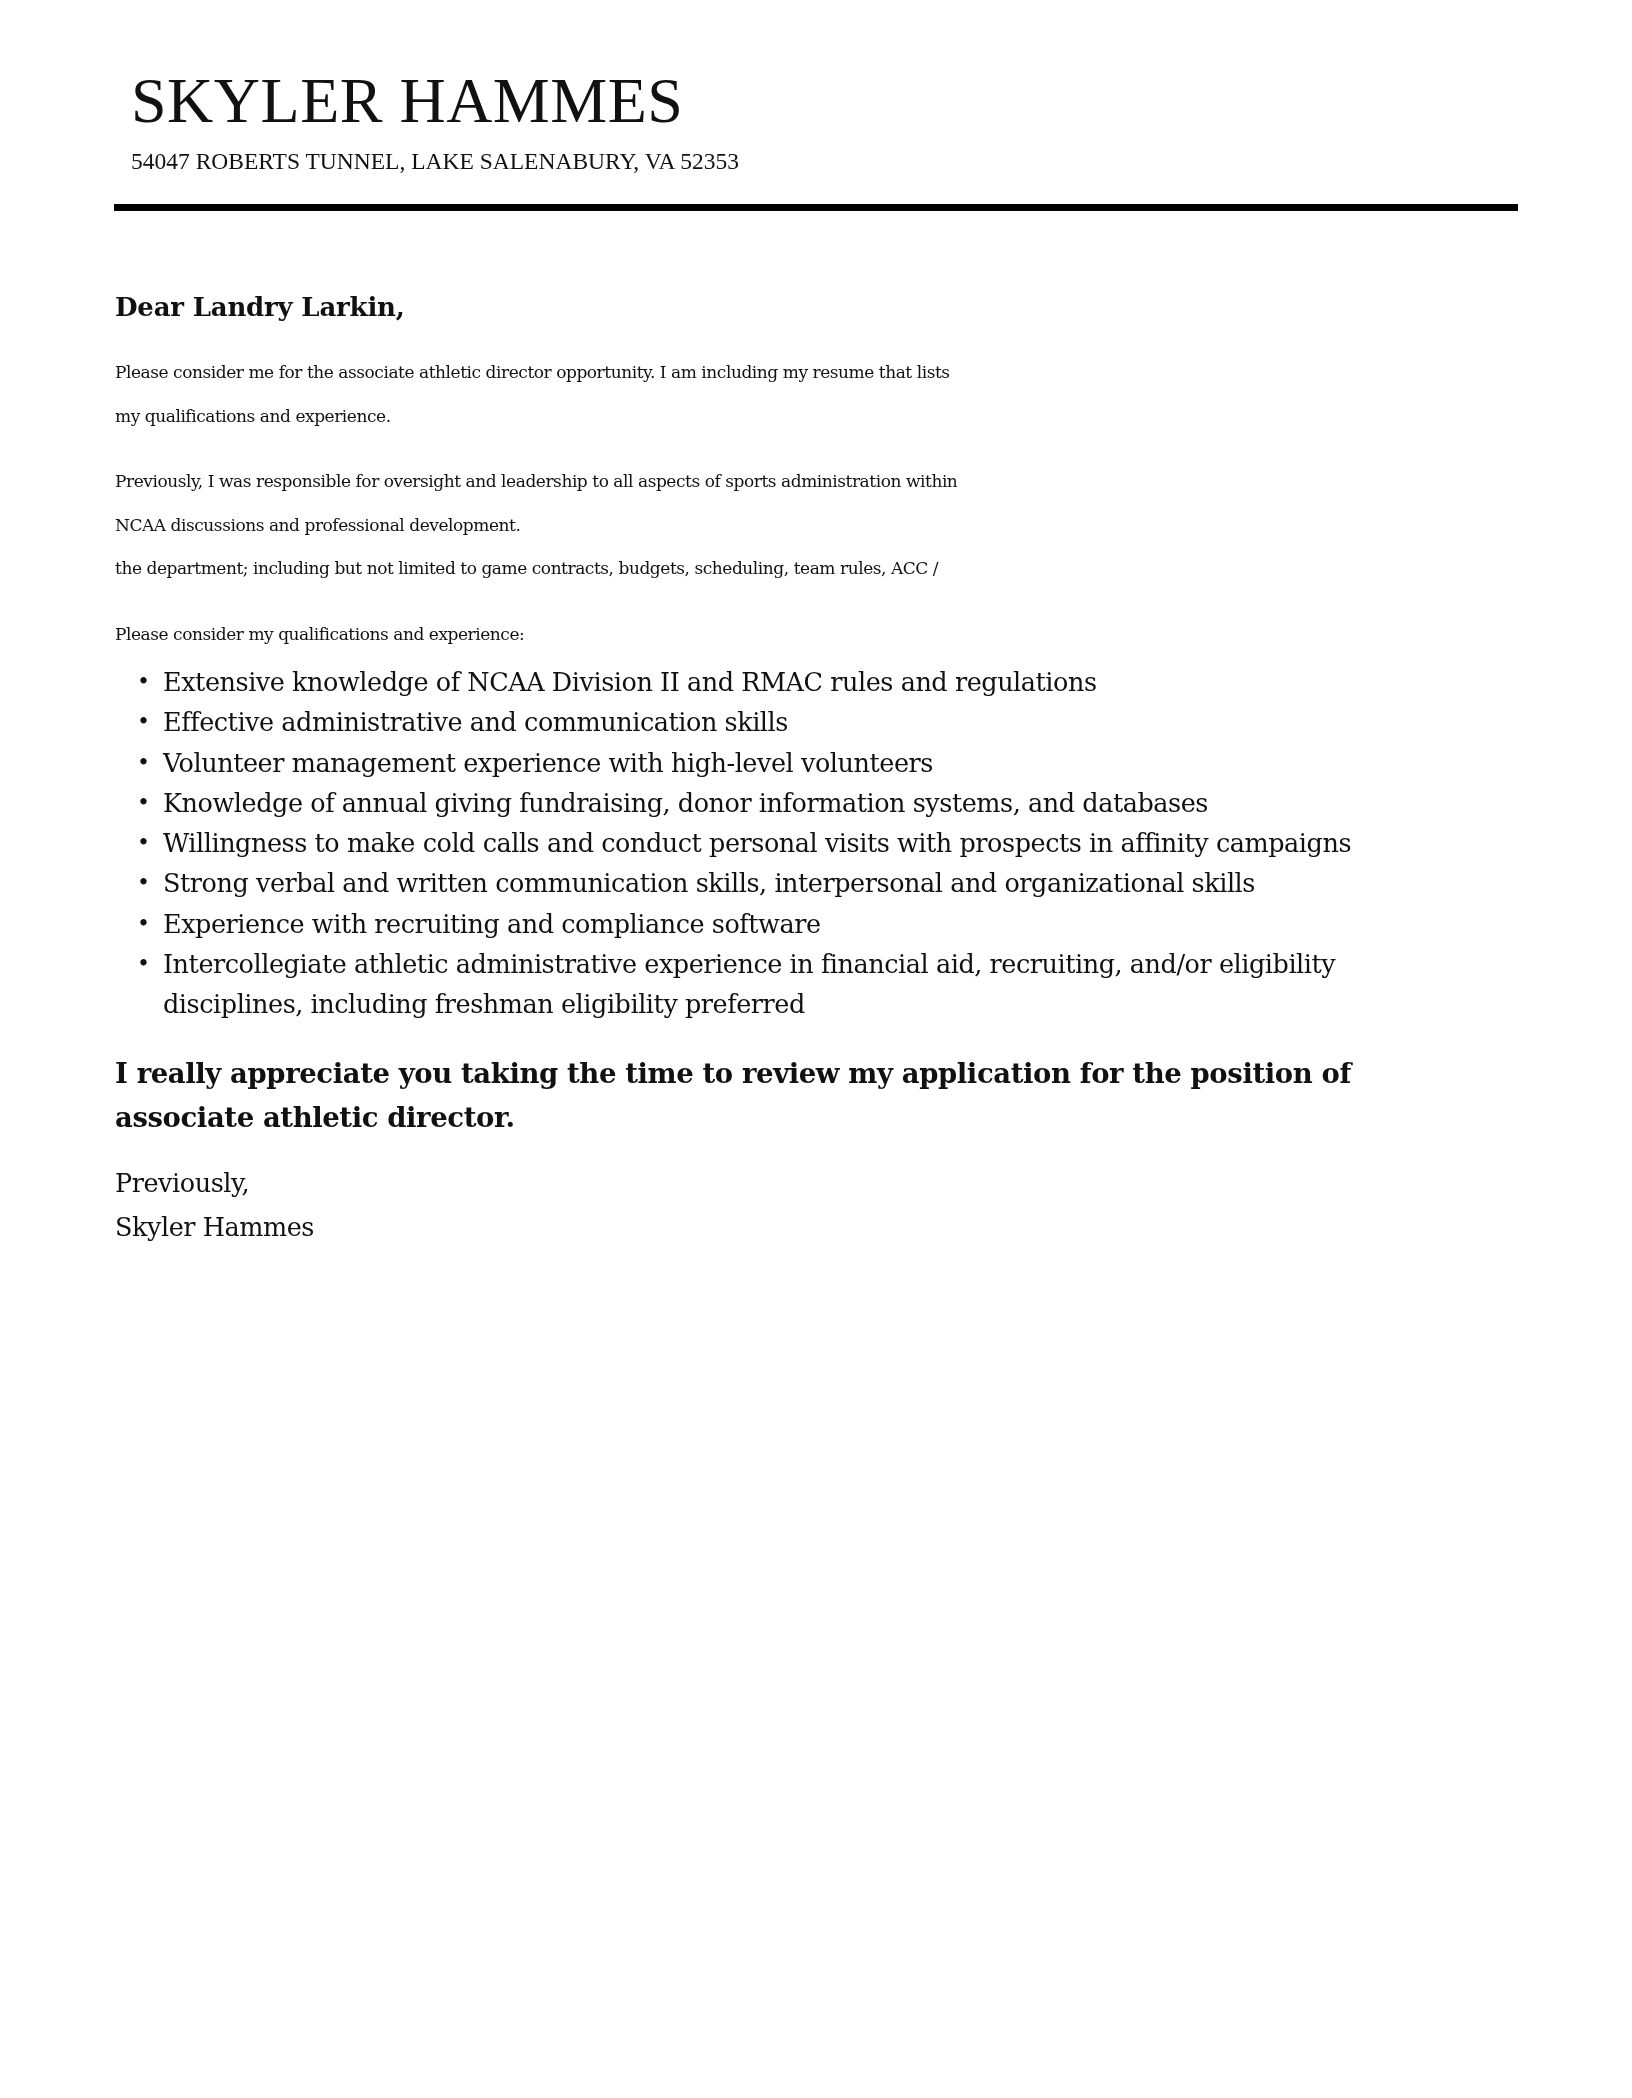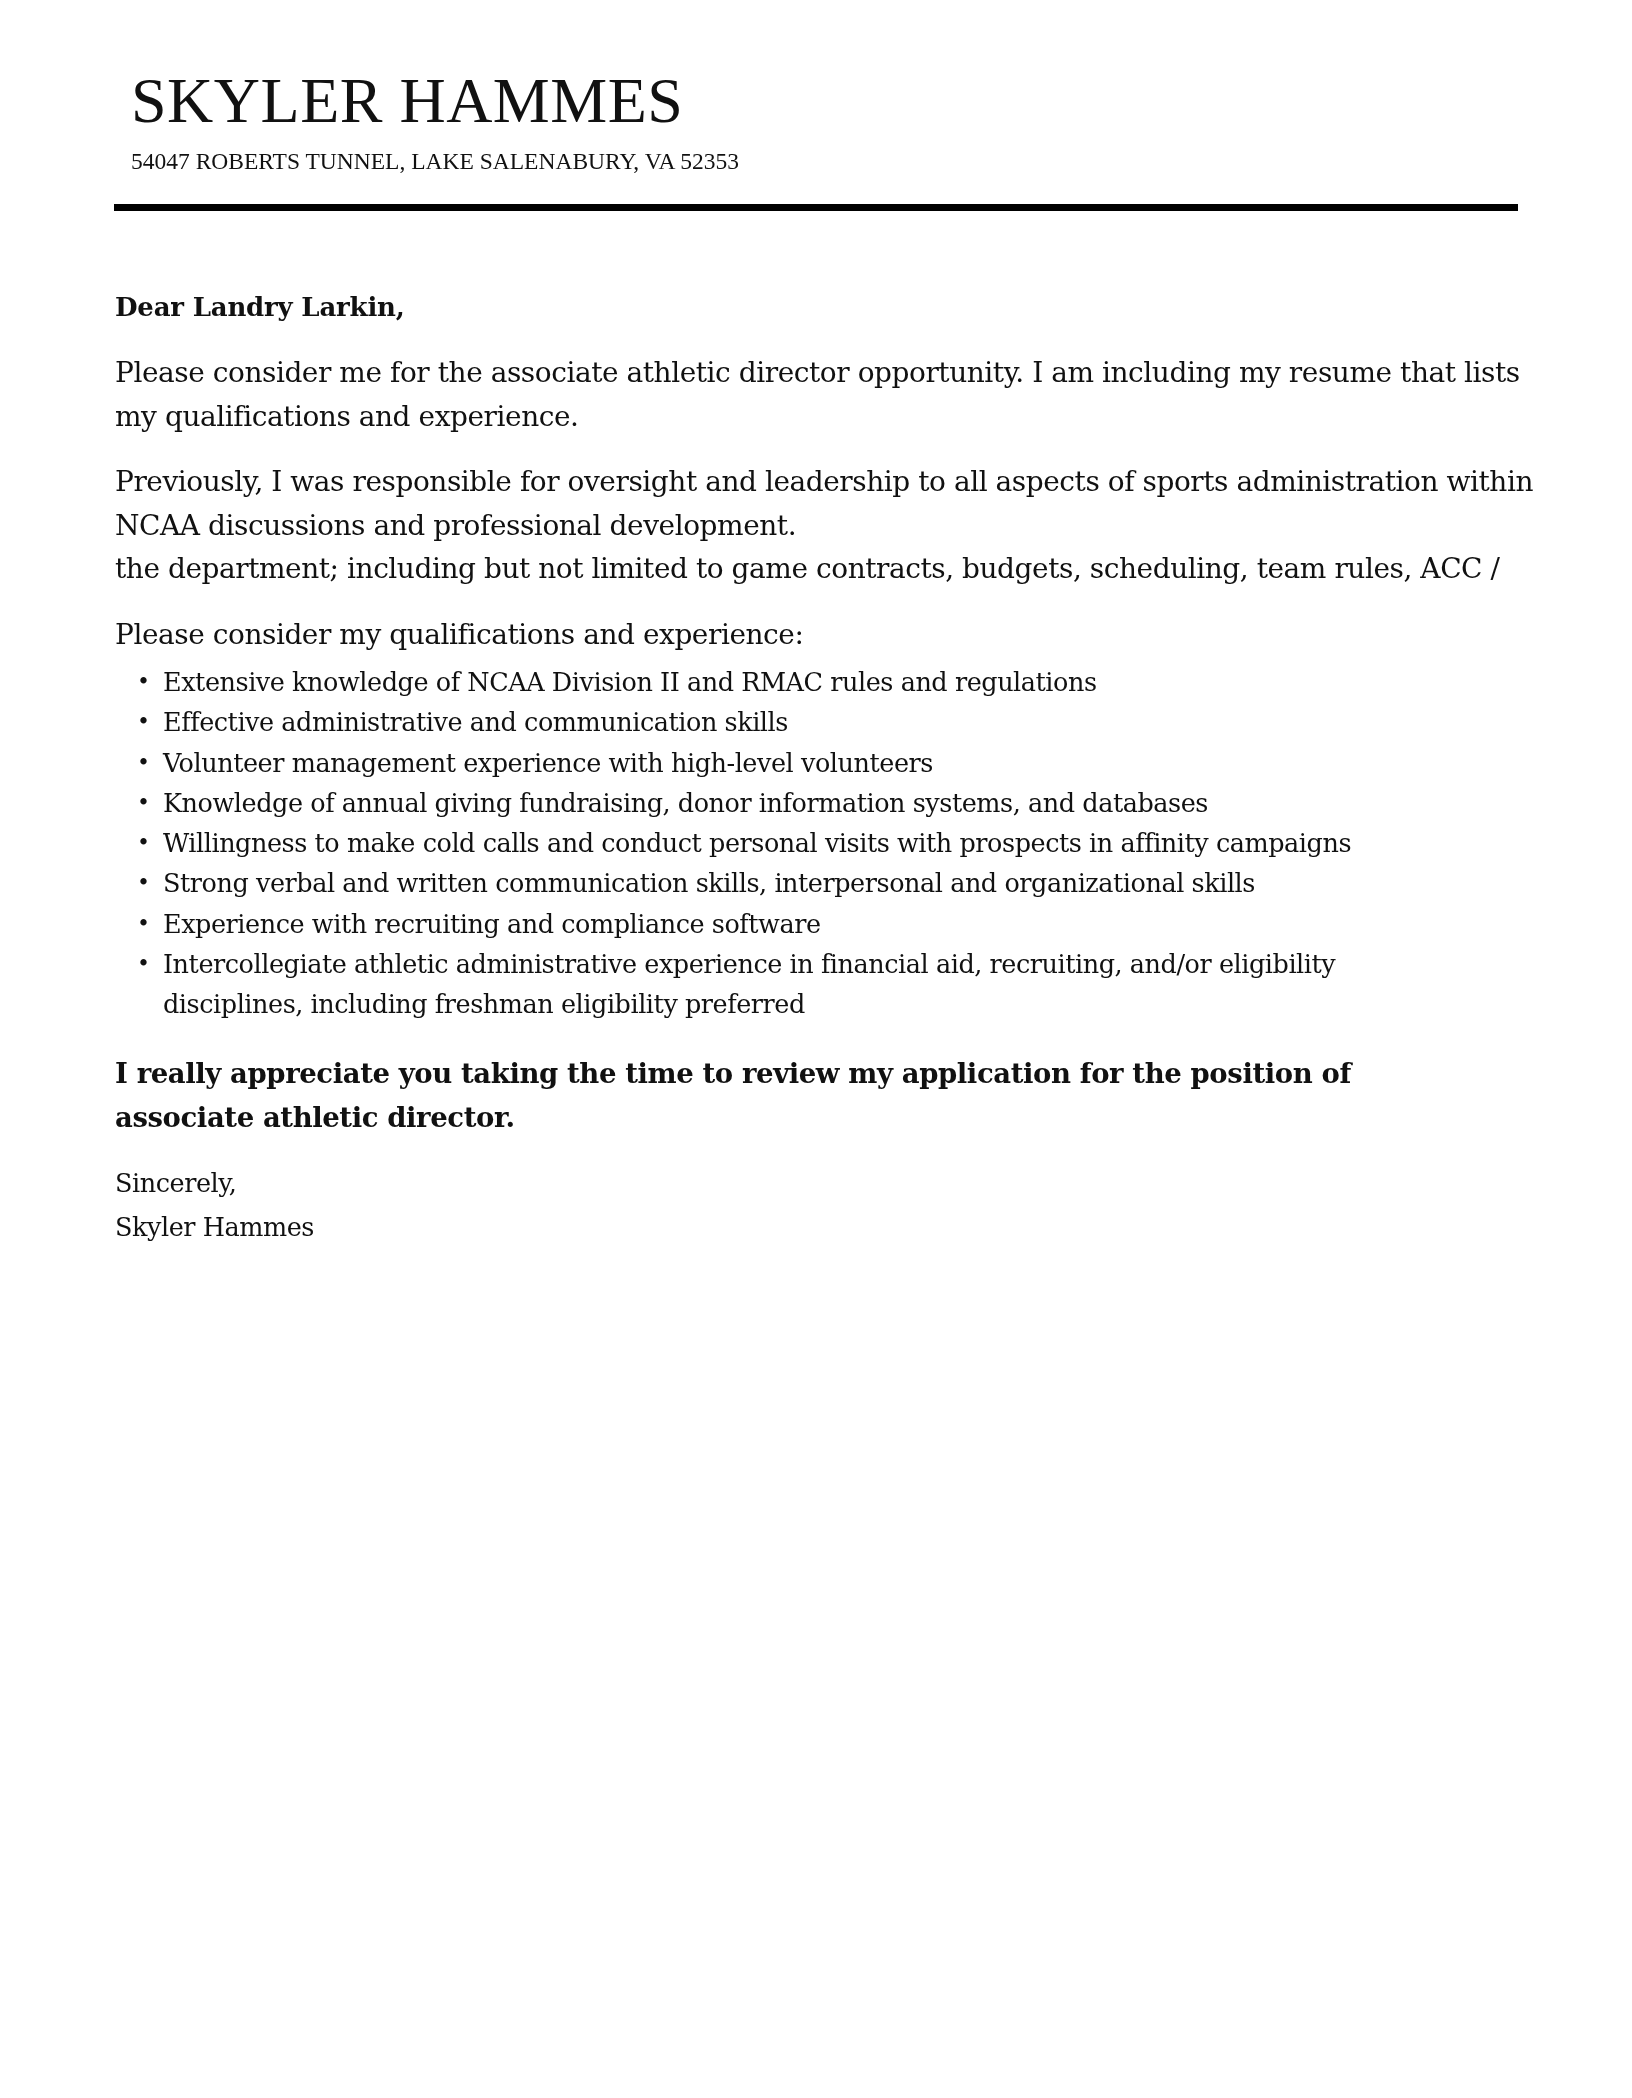--- a/index.html
+++ b/index.html
@@ -63,21 +63,21 @@
     .salutation {
       font-family: "DejaVu Serif", "Liberation Serif", serif;
       font-weight: bold;
       font-size: 26px;
       line-height: 43px;
       margin: 0 0 22px 0;
       letter-spacing: -0.2px;
     }
     .para {
       font-family: "DejaVu Serif", "Liberation Serif", serif;
-      font-size: 28px;
+      font-size: 17px;
       line-height: 43.5px;
       margin: 0 0 22px 0;
       letter-spacing: -0.45px;
     }
     .qual-list {
       list-style: none;
       margin: 0 0 26px 0;
       padding: 0 0 0 48px;
       font-family: "DejaVu Serif", "Liberation Serif", serif;
       font-size: 25.5px;
@@ -172,18 +172,18 @@
         <span class="line">disciplines, including freshman eligibility preferred</span>
       </li>
     </ul>
 
     <p class="closing">
       <span class="line">I really appreciate you taking the time to review my application for the position of</span>
       <span class="line">associate athletic director.</span>
     </p>
 
     <div class="signoff">
-      <span class="line">Sincerely,</span>
+      <span class="line">Previously,</span>
       <span class="line">Skyler Hammes</span>
     </div>
 
   </div>
 </div>
 
 </body></html>

